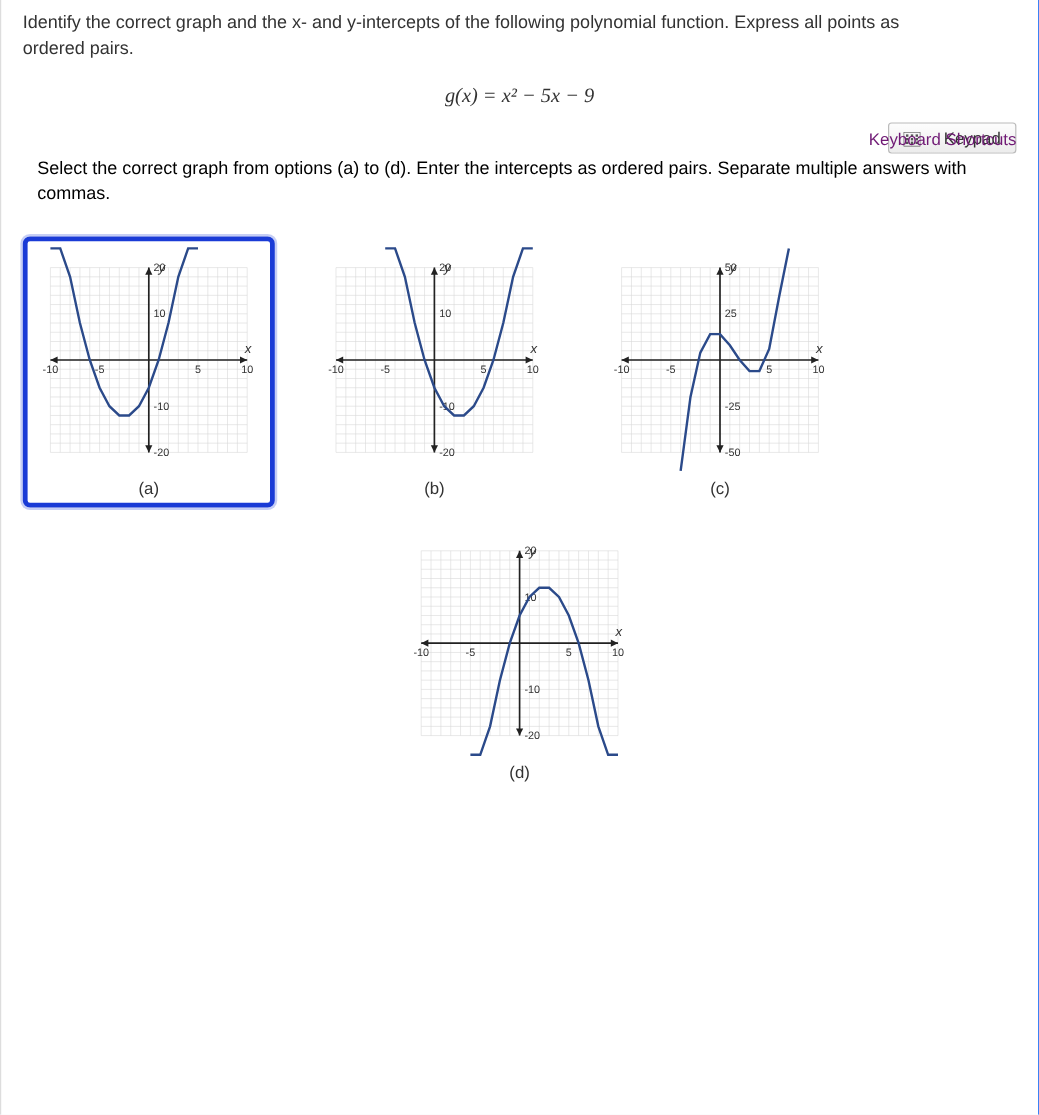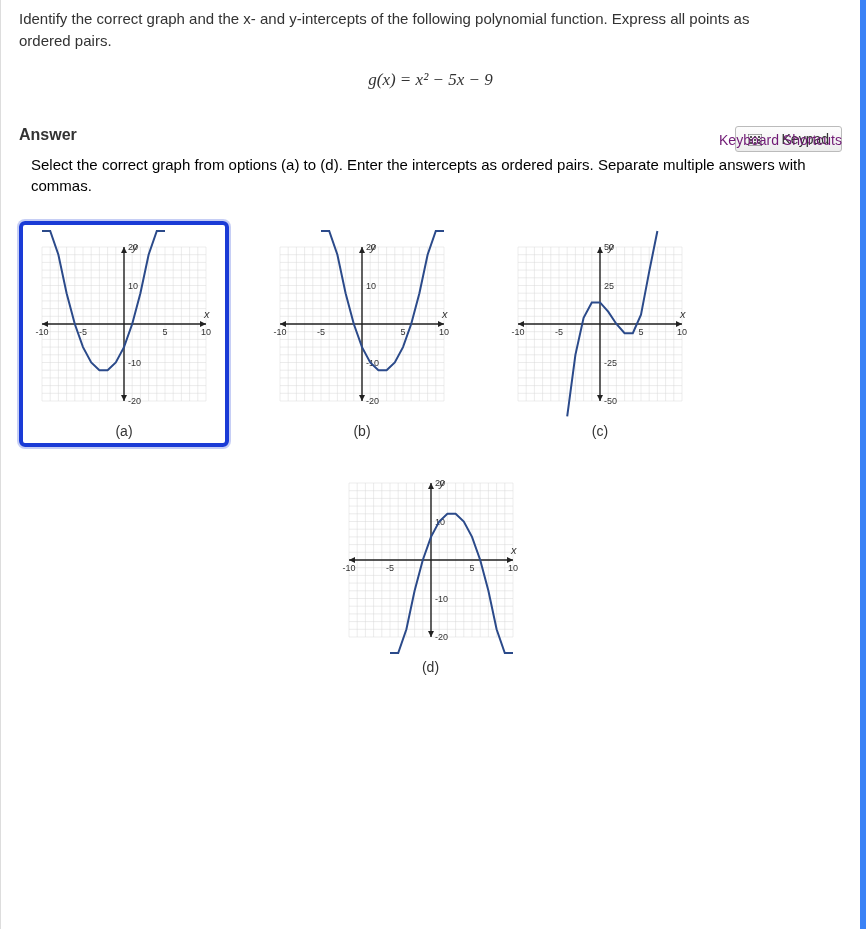--- a/index.html
+++ b/index.html
@@ -9,21 +9,21 @@
       width: 866px;
       height: 929px;
       overflow: hidden;
       color: #333;
     }
     .page {
       background: #fff;
       padding: 8px 18px 18px 18px;
       min-height: 100%;
       border-left: 1px solid #ddd;
-      border-right: 6px solid #3b82f6;
+      border-right: 1px solid #3b82f6;
     }
     .question-text {
       font-size: 15px;
       line-height: 1.45;
       color: #333;
       margin-bottom: 14px;
       margin-right: 60px;
     }
     .equation {
       text-align: center;
@@ -105,21 +105,20 @@
     }
     svg.plot { display: block; background: #fff; }
   </style>
 </head>
 <body>
 
 <div class="page">
   <div class="question-text">Identify the correct graph and the x- and y-intercepts of the following polynomial function. Express all points as ordered pairs.</div>
   <div class="equation">g(x) = x² − 5x − 9</div>
 
-  <div class="answer-heading">Answer</div>
 
   <div class="keypad-row">
     <button class="keypad-btn">
       <span class="keypad-icon">
         <svg viewBox="0 0 14 12" width="14" height="12">
           <rect x="0" y="0" width="14" height="12" fill="none" stroke="#555" stroke-width="1"></rect>
           <rect x="2" y="2" width="2" height="2" fill="#555"></rect>
             <rect x="6" y="2" width="2" height="2" fill="#555"></rect>
             <rect x="10" y="2" width="2" height="2" fill="#555"></rect>
           <rect x="2" y="5" width="2" height="2" fill="#555"></rect>

